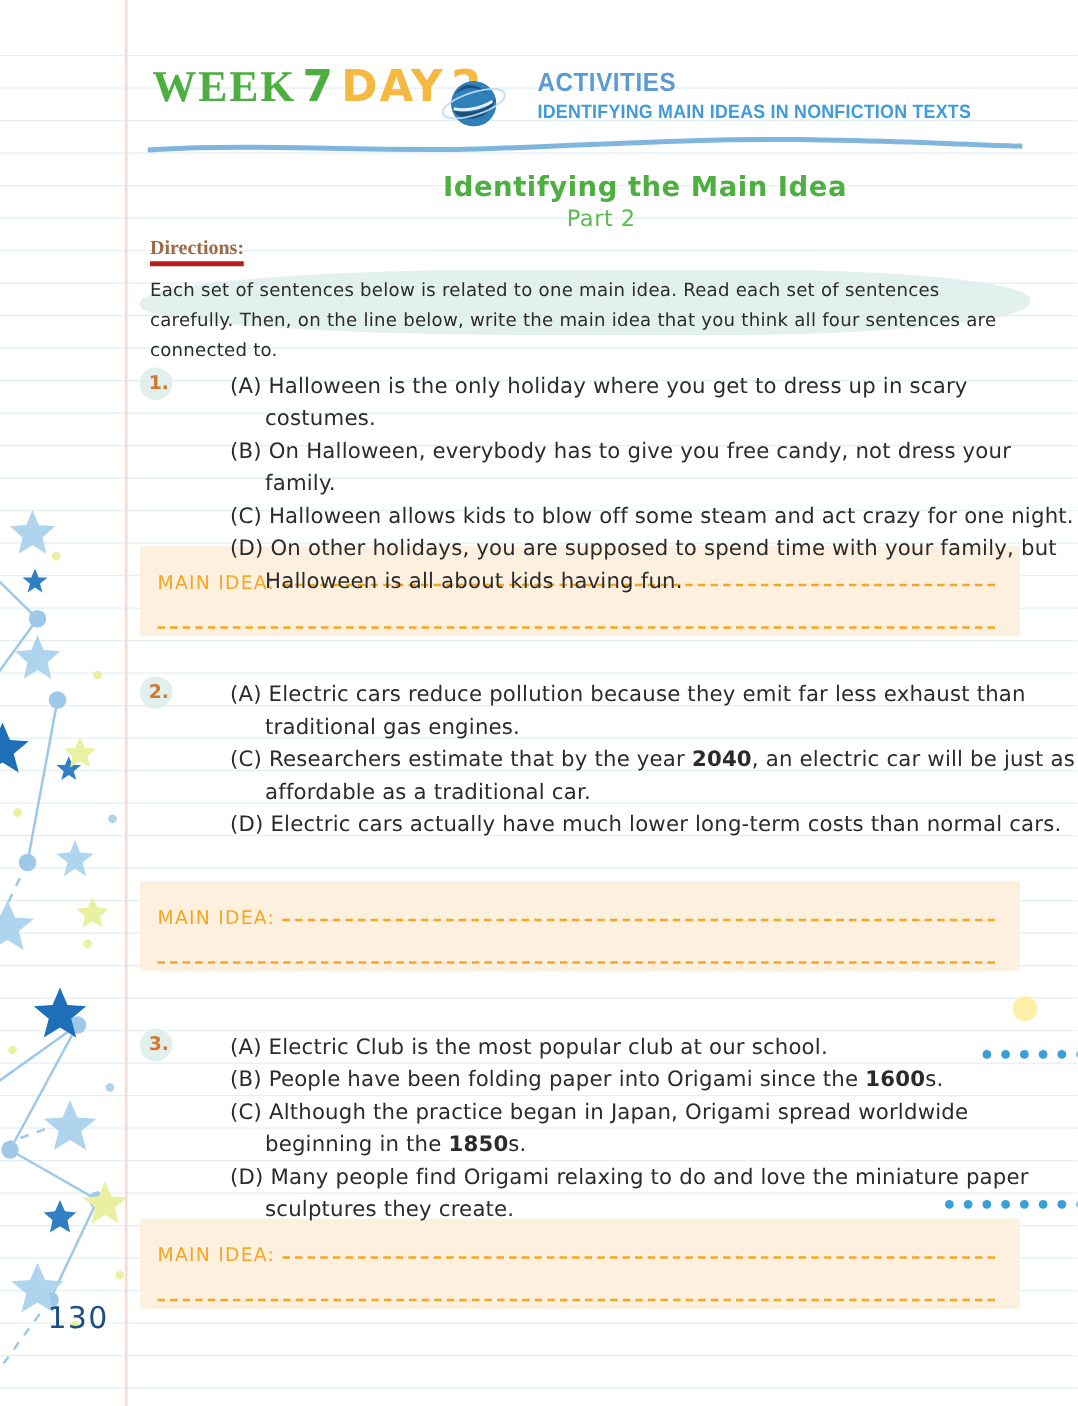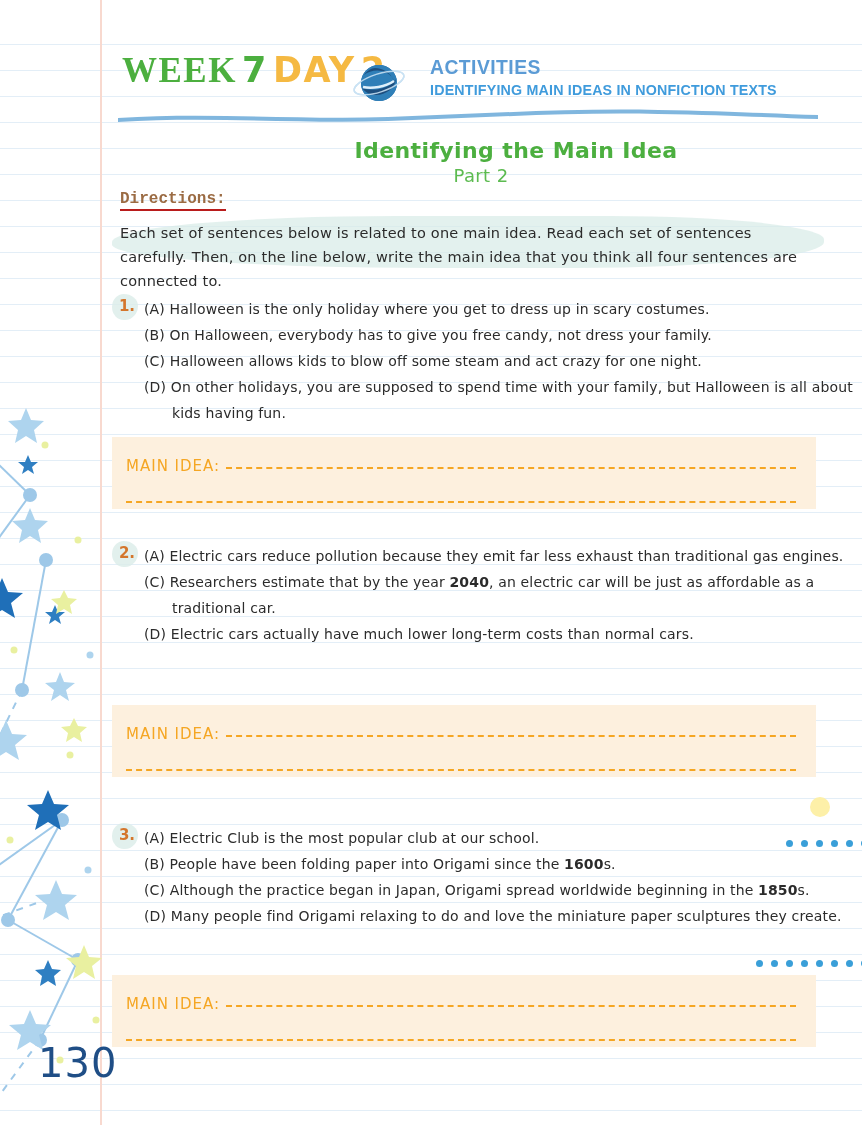--- a/index.html
+++ b/index.html
@@ -58,22 +58,22 @@
     letter-spacing:.4px;
   }
   #sub-title{
     position:absolute;left:100px;top:165px;width:762px;text-align:center;z-index:5;
     font-family:"DejaVu Sans",sans-serif;font-size:18px;color:#5cbb50;letter-spacing:.4px;
   }
 
   
   #directions-label{
     position:absolute;left:120px;top:190px;z-index:6;
-    font-family:Liberation Mono, monospace;font-weight:700;font-size:16px;
-    color:#9b6b43;border-bottom:2px solid #b91c1c;padding-bottom:1px;
+    font-family:Liberation Serif, serif;font-weight:700;font-size:16px;
+    color:#9b6b43;border-bottom:4px solid #b91c1c;padding-bottom:1px;
   }
   #directions-highlight{
     position:absolute;left:112px;top:216px;width:712px;height:52px;z-index:4;
     background:#d8ebe8;opacity:.72;
     border-radius:40% 30% 35% 45% / 50% 45% 50% 45%;
   }
   #directions-text{
     position:absolute;left:120px;top:221px;width:700px;z-index:6;
     font-family:"DejaVu Sans",sans-serif;font-size:14.5px;color:#2b2b2b;
     line-height:24px;letter-spacing:.2px;
@@ -86,24 +86,25 @@
     background:#dbece9;opacity:.8;
     border-radius:45% 55% 50% 45% / 50% 45% 55% 50%;
     z-index:-1;
   }
   .qnum{
     position:absolute;left:16px;top:1px;width:22px;text-align:center;
     font-family:"DejaVu Sans",sans-serif;font-weight:700;font-size:15px;color:#d4762c;
   }
   .sentences{margin-left:44px;}
   .sentence{
-    font-family:"DejaVu Sans",sans-serif;font-size:14px;color:#2b2b2b;
+    font-family:"DejaVu Sans",sans-serif;font-size:17px;color:#2b2b2b;
     line-height:26px;letter-spacing:.15px;
     padding-left:28px;text-indent:-28px;
     margin-bottom:0;
+    margin-left:40px;
   }
   .sentence b{font-weight:700;}
 
   
   .answerbox{
     position:absolute;left:112px;width:704px;height:72px;z-index:5;
     background:#fdf0de;
   }
   .mi-label{
     position:absolute;left:14px;top:20px;
@@ -111,21 +112,21 @@
   }
   .dashline{
     position:absolute;height:0;border-top:2.2px dashed #f5a623;
   }
   .dash1{left:114px;top:30px;width:570px;}
   .dash2{left:14px;top:64px;width:670px;}
 
   
   #page-number{
     position:absolute;left:38px;top:1040px;z-index:6;
-    font-family:"DejaVu Sans",sans-serif;font-size:40px;color:#1f4e86;letter-spacing:1px;
+    font-family:"DejaVu Sans",sans-serif;font-size:24px;color:#1f4e86;letter-spacing:1px;
   }
 </style>
 </head>
 <body>
 
 <div id="ruled-lines">
     <div class="rule" style="top: 44px;"></div>
     <div class="rule" style="top: 70px;"></div>
     <div class="rule" style="top: 96px;"></div>
     <div class="rule" style="top: 122px;"></div>

